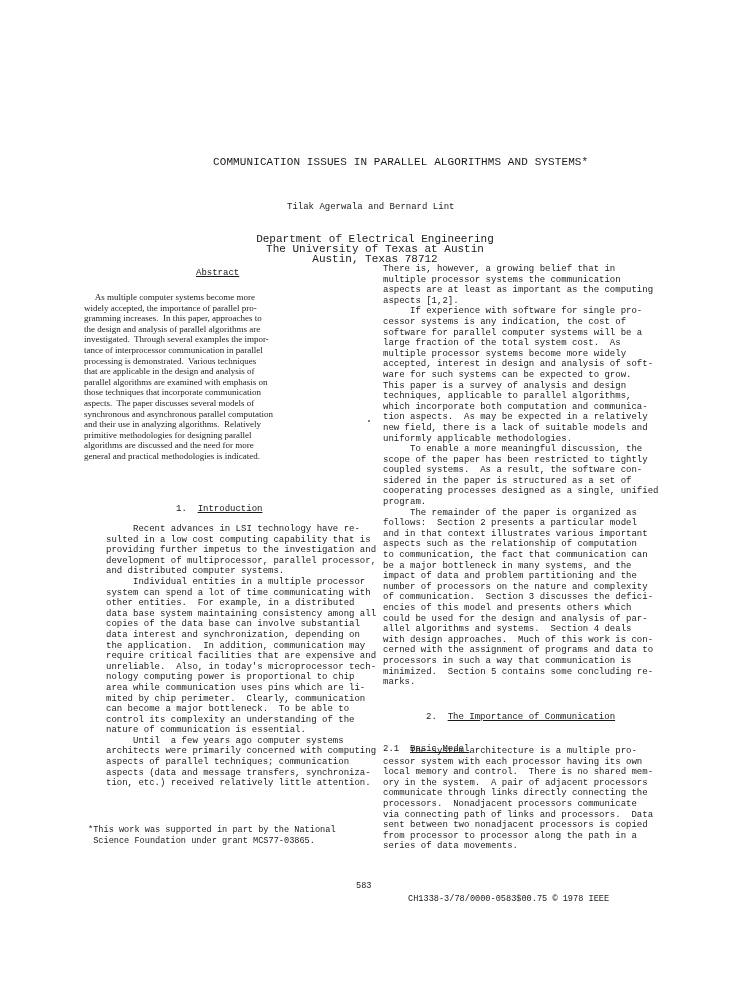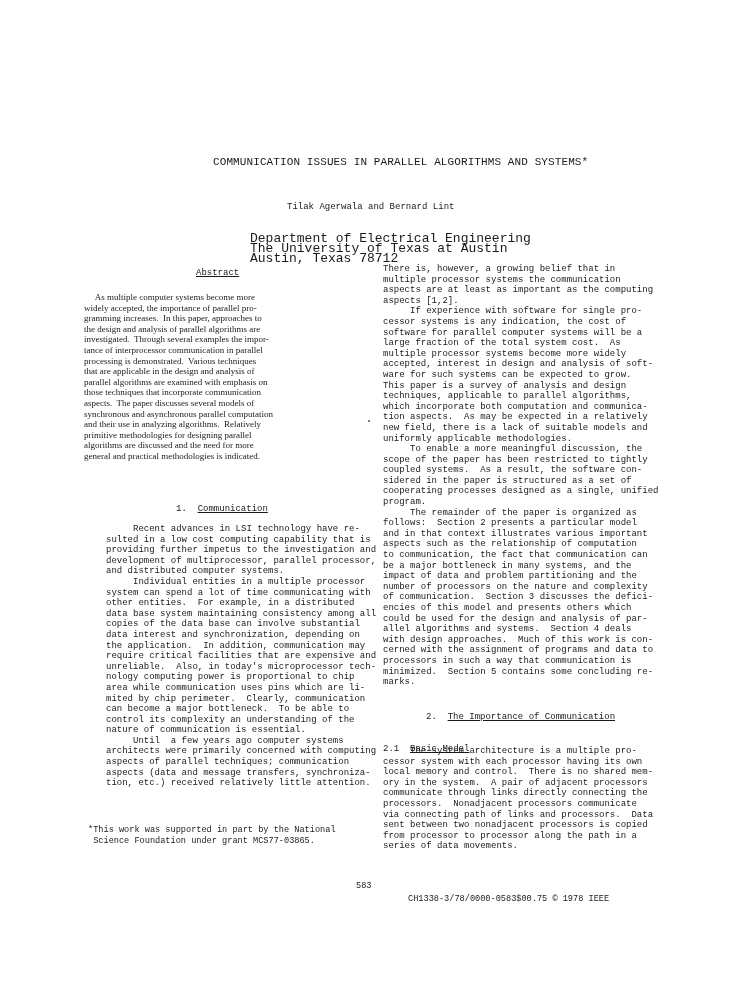--- a/index.html
+++ b/index.html
@@ -2,22 +2,22 @@
 <html><head>
   <meta charset="utf-8">
   <style>
     html, body { margin: 0; padding: 0; background: #ffffff; }
     body { width: 755px; height: 1000px; position: relative; overflow: hidden;
            font-family: "Liberation Mono", "DejaVu Sans Mono", monospace; color: #1a1a1a; }
     .page { position: absolute; left: 0; top: 0; width: 755px; height: 1000px; }
     .title { position: absolute; left: 213px; top: 156px; width: 320px; font-size: 11px;
              letter-spacing: 0.1px; white-space: nowrap; }
     .authors { position: absolute; left: 287px; top: 202px; font-size: 9px; white-space: nowrap; }
-    .affil { position: absolute; left: 250px; top: 234px; width: 250px; text-align: left;
-             font-size: 13px; line-height: 10.2px; white-space: nowrap; }
+    .affil { position: absolute; left: 250px; top: 234px; width: 250px; text-align: center;
+             font-size: 11px; line-height: 10.2px; white-space: nowrap; }
     .col { position: absolute; font-size: 9px; line-height: 10.6px; }
     .col-left { left: 84px; width: 270px; }
     .col-right { left: 383px; width: 275px; }
     .line { white-space: pre; display: block; height: 10.6px; }
     .heading { position: absolute; font-size: 9px; white-space: nowrap; }
     .ul { text-decoration: underline; }
     .footnote { position: absolute; left: 88px; top: 825px; font-size: 8.6px; line-height: 10.4px; }
     .pagenum { position: absolute; left: 356px; top: 881px; font-size: 8.6px; }
     .copyright { position: absolute; left: 408px; top: 894px; font-size: 8.6px; white-space: nowrap; }
     .dot { position: absolute; width: 2px; height: 2px; background: #555; border-radius: 1px; }
@@ -50,21 +50,21 @@
       <span class="line">those techniques that incorporate communication</span>
       <span class="line">aspects.  The paper discusses several models of</span>
       <span class="line">synchronous and asynchronous parallel computation</span>
       <span class="line">and their use in analyzing algorithms.  Relatively</span>
       <span class="line">primitive methodologies for designing parallel</span>
       <span class="line">algorithms are discussed and the need for more</span>
       <span class="line">general and practical methodologies is indicated.</span>
     </div>
 
   <div class="heading" style="left:176px; top:504px;">
-    <span>1.</span>&nbsp;&nbsp;<span class="ul">Communication</span>
+    <span>1.</span>&nbsp;&nbsp;<span class="ul">Introduction</span>
   </div>
   <div class="col col-left" style="top:524px;margin-left:22px;" id="intro-body">
       <span class="line">     Recent advances in LSI technology have re-</span>
       <span class="line">sulted in a low cost computing capability that is</span>
       <span class="line">providing further impetus to the investigation and</span>
       <span class="line">development of multiprocessor, parallel processor,</span>
       <span class="line">and distributed computer systems.</span>
       <span class="line">     Individual entities in a multiple processor</span>
       <span class="line">system can spend a lot of time communicating with</span>
       <span class="line">other entities.  For example, in a distributed</span>

